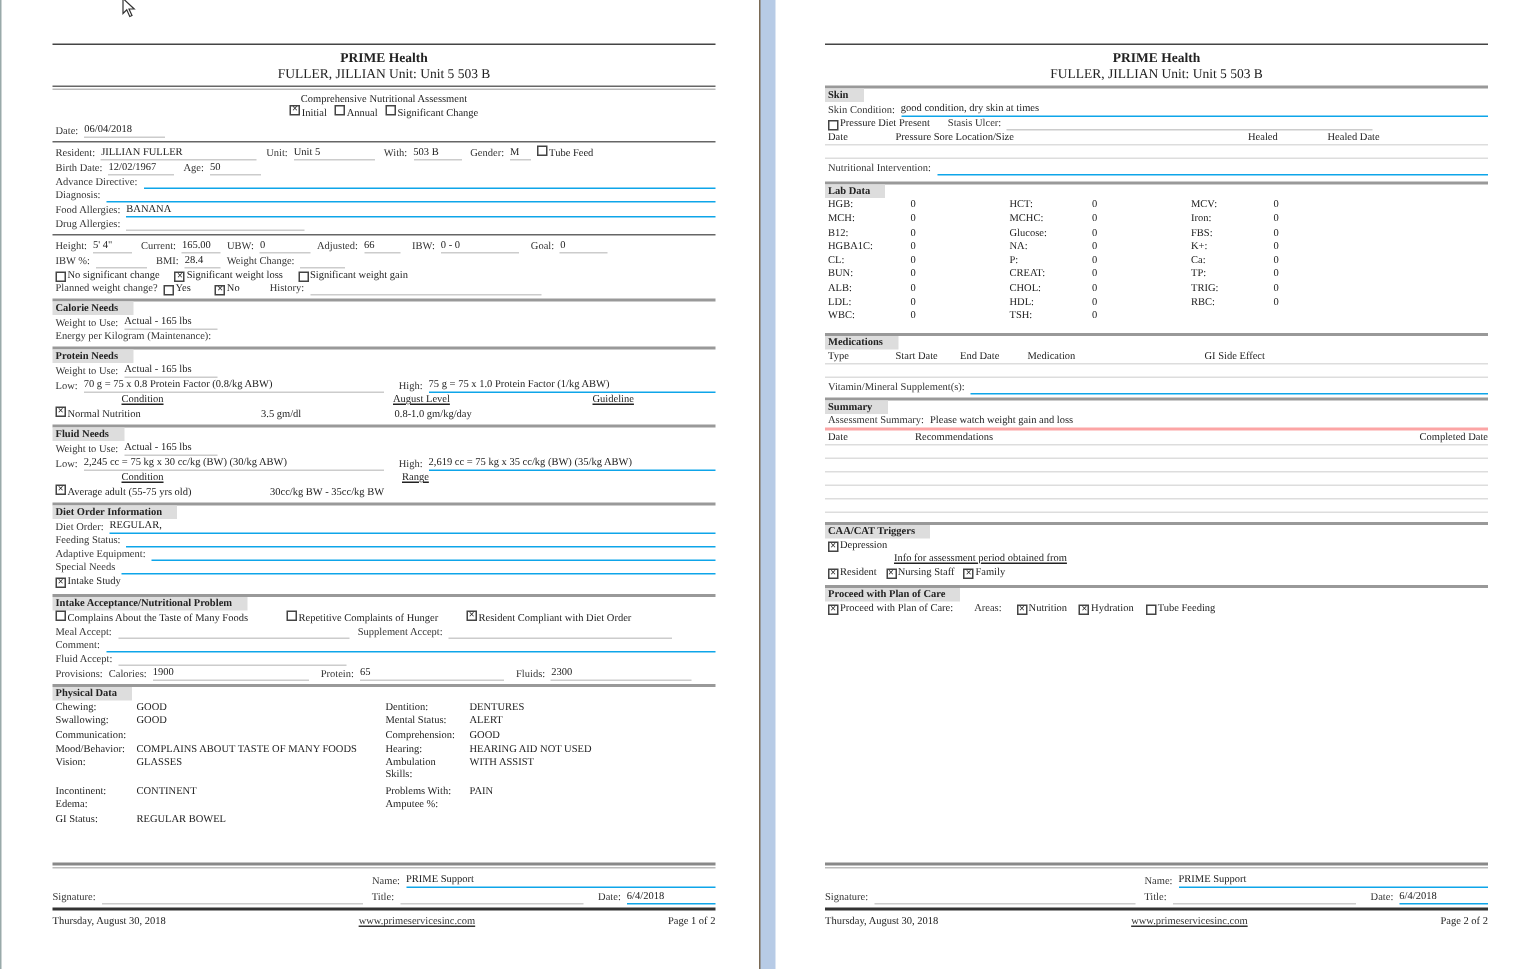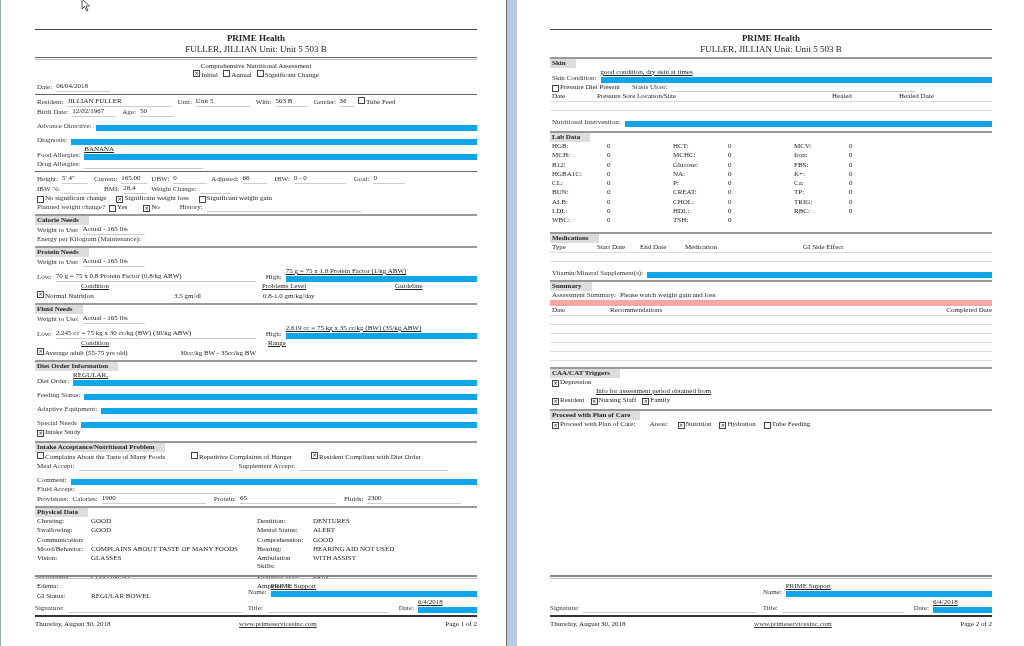--- a/index.html
+++ b/index.html
@@ -23,21 +23,21 @@
   .content { position: absolute; left: 34px; width: 442px; top: 29px; }
   #page2 .content { left: 33px; }
   .hr-top { border-top: 1px solid #444; margin: 0; }
   .title { text-align: center; font-weight: bold; font-size: 9px; margin-top: 3px; }
   .subtitle { text-align: center; font-size: 9px; margin-top: 1px; margin-bottom: 3px; }
   .hr-dbl { border-top: 1px solid #666; border-bottom: 1px solid #bbb; height: 1px; margin: 0; }
   .center { text-align: center; line-height: 8px; }
   .row { display: flex; align-items: flex-end; line-height: 9px; white-space: nowrap; }
   .lbl { color: #333; margin-right: 4px; }
   .val { border-bottom: 1px solid #ccc; padding-right: 4px; min-height: 8px; }
-  .fill { flex: 1; border-bottom: 6px solid #0ea5e9; min-height: 8px; text-decoration: underline; }
+  .fill { flex: 1; border-bottom: 1px solid #0ea5e9; min-height: 8px; }
   .sec { margin-top: 2px; border-top: 2px solid #999; }
   .sec-h { display: inline-block; background: #ddd; font-weight: bold; padding: 0 10px 0 2px; line-height: 9px; }
   .ind { padding-left: 2px; }
   .cb { display: inline-block; width: 5px; height: 5px; border: 1px solid #444; margin-right: 1px; position: relative; top: 0px; font-size: 5px; line-height: 5px; text-align: center; }
   .cb.on::after { content: "\2715"; position: absolute; left: 0; top: 0; width: 5px; font-size: 5px; line-height: 5px; }
   .u { text-decoration: underline; margin-left: 44px; }
   .grid3 { display: grid; grid-template-columns: 55px 66px 55px 66px 55px 60px; line-height: 9.3px; }
   .phys { display: grid; grid-template-columns: 54px 166px 56px 150px; line-height: 9.3px; }
   .sig-area { position: absolute; left: 34px; width: 442px; top: 575px; }
   #page2 .sig-area { left: 33px; }
@@ -162,21 +162,21 @@
           <span class="val" style="width:58px">Actual - 165 lbs</span>
         </div>
       <div class="row ind">
         <span class="lbl">Low:</span>
           <span class="val" style="width:196px">70 g = 75 x 0.8 Protein Factor  (0.8/kg ABW)</span>
         <span class="lbl" style="margin-left:10px">High:</span>
           <span class="fill">75 g = 75 x 1.0 Protein Factor  (1/kg ABW)</span>
       </div>
       <div class="row ind">
         <span class="u" style="width:137px">Condition</span>
-        <span class="u" style="width:89px">Problems Level</span>
+        <span class="u" style="width:89px">August Level</span>
         <span class="u">Guideline</span>
       </div>
       <div class="row ind">
         <span style="width:137px"><span class="cb on"></span><span>Normal Nutrition</span></span>
         <span style="width:89px">3.5 gm/dl</span>
         <span>0.8-1.0 gm/kg/day</span>
       </div>
     </div>
 
     <div class="sec">
@@ -335,21 +335,21 @@
         </div>
       <div class="row ind">
         <span class="cb"></span>
           <span>Pressure Diet Present</span>
         <span class="lbl" style="margin-left:12px">Stasis Ulcer:</span>
           <span class="val" style="width:240px"></span>
       </div>
       <div class="row ind" style="border-bottom:1px solid #ddd">
         <span style="width:45px">Date</span>
         <span style="width:235px">Pressure Sore Location/Size</span>
-        <span style="width:67px">Healed</span>
+        <span style="width:53px">Healed</span>
         <span>Healed Date</span>
       </div>
       <div class="gap-line"></div>
       <div class="row ind" style="margin-top:2px">
           <span class="lbl">Nutritional Intervention:</span>
           <span class="fill"></span>
         </div>
     </div>
 
     <div class="sec" style="margin-top:4px">
@@ -423,21 +423,21 @@
       </div>
       <div class="gap-line"></div>
       <div class="row ind" style="margin-top:2px">
           <span class="lbl">Vitamin/Mineral Supplement(s):</span>
           <span class="fill"></span>
         </div>
     </div>
 
     <div class="sec">
       <div class="sec-h">Summary</div>
-      <div class="row ind" style="border-bottom:6px solid #fca5a5">
+      <div class="row ind" style="border-bottom:2px solid #fca5a5">
           <span class="lbl">Assessment Summary:</span>
           <span>Please watch weight gain and loss</span>
         </div>
       <div class="row ind" style="border-bottom:1px solid #ddd">
         <span style="width:58px">Date</span>
         <span style="flex:1">Recommendations</span>
         <span>Completed Date</span>
       </div>
       <div class="gap-line"></div><div class="gap-line"></div><div class="gap-line"></div><div class="gap-line"></div><div class="gap-line"></div>
     </div>

